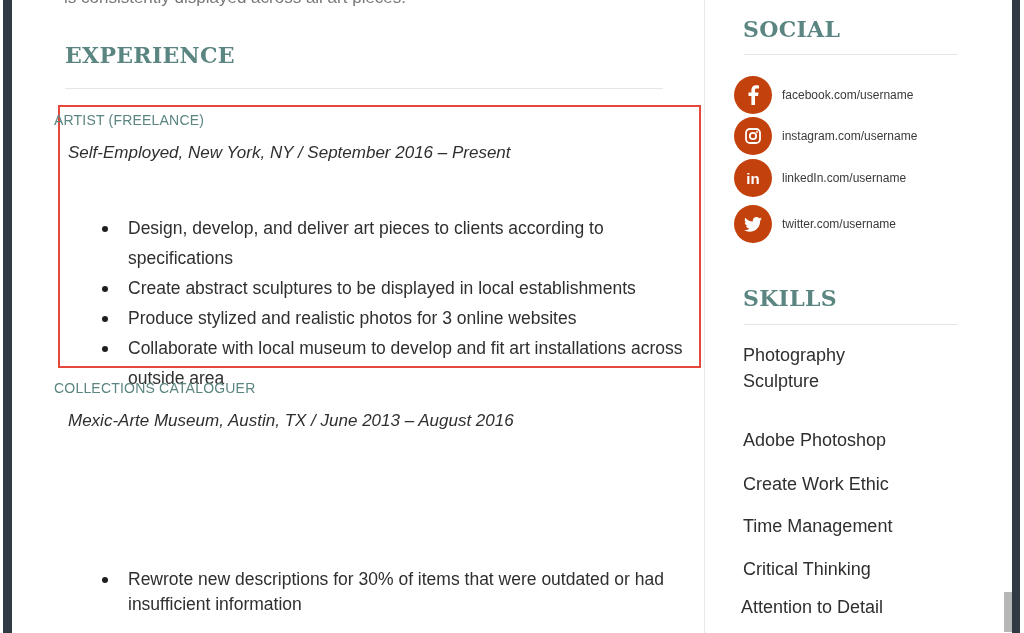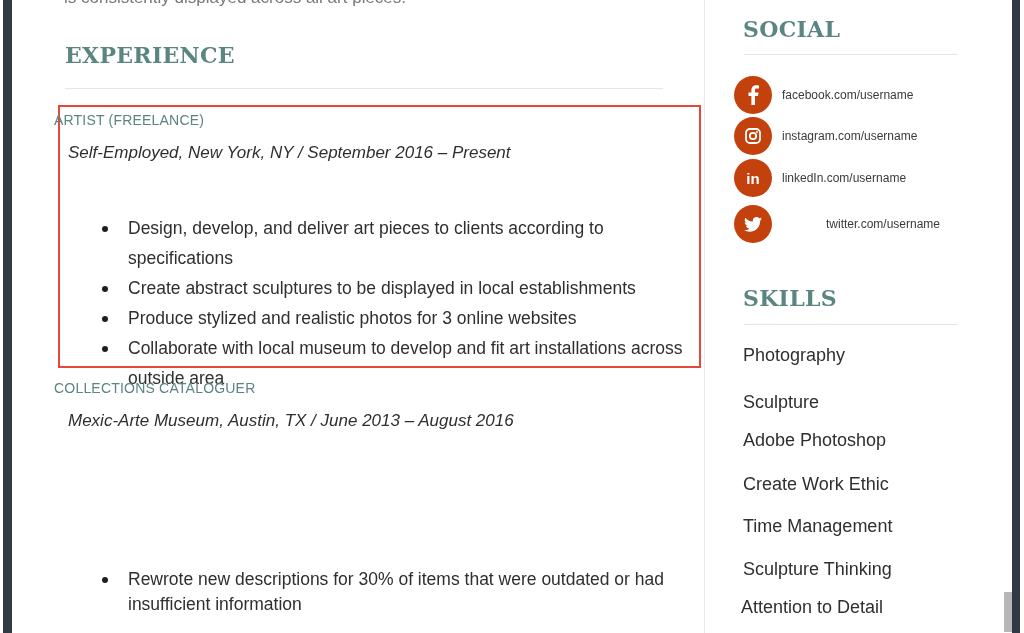--- a/index.html
+++ b/index.html
@@ -90,31 +90,31 @@
         <circle cx="8" cy="8" r="3.2" fill="none" stroke="#fff" stroke-width="1.8"></circle>
         <circle cx="12" cy="4" r="0.9" fill="#fff"></circle>
       </svg>
   </span>
   <span class="social-label">instagram.com/username</span>
 </div>
 <div class="social-row" style="top:159px;">
   <span class="social-icon" style="font-size:15px;">in</span>
   <span class="social-label">linkedIn.com/username</span>
 </div>
-<div class="social-row" style="top:205px;gap:44px;">
+<div class="social-row" style="top:205px;">
   <span class="social-icon">
     <svg width="18" height="15" viewBox="0 0 24 20">
         <path d="M24 2.4c-.9.4-1.8.7-2.8.8 1-.6 1.8-1.6 2.2-2.7-1 .6-2 1-3.1 1.2C19.3.7 18 .1 16.6.1c-2.7 0-4.9 2.2-4.9 4.9 0 .4 0 .8.1 1.1C7.7 5.9 4.1 4 1.7 1 1.2 1.7 1 2.6 1 3.5c0 1.7.9 3.2 2.2 4.1-.8 0-1.6-.2-2.2-.6v.1c0 2.4 1.7 4.4 3.9 4.8-.4.1-.8.2-1.3.2-.3 0-.6 0-.9-.1.6 2 2.4 3.4 4.6 3.4-1.7 1.3-3.8 2.1-6.1 2.1-.4 0-.8 0-1.2-.1 2.2 1.4 4.8 2.2 7.5 2.2 9.1 0 14-7.5 14-14v-.6c1-.7 1.8-1.6 2.5-2.6z" fill="#fff"></path>
       </svg>
   </span>
   <span class="social-label">twitter.com/username</span>
 </div>
 
 <div class="section-heading skills-heading">SKILLS</div>
 <div class="skills-rule"></div>
 
 <div class="skill" style="top:345px;">Photography</div>
-<div class="skill" style="top:392px;">Sculpture</div>
+<div class="skill" style="top:371px;">Sculpture</div>
 <div class="skill" style="top:430px;">Adobe Photoshop</div>
 <div class="skill" style="top:474px;">Create Work Ethic</div>
 <div class="skill" style="top:516px;">Time Management</div>
-<div class="skill" style="top:559px;">Sculpture Thinking</div>
+<div class="skill" style="top:559px;">Critical Thinking</div>
 <div class="skill" style="top:597px; left:741px;">Attention to Detail</div>
 
 </body></html>

